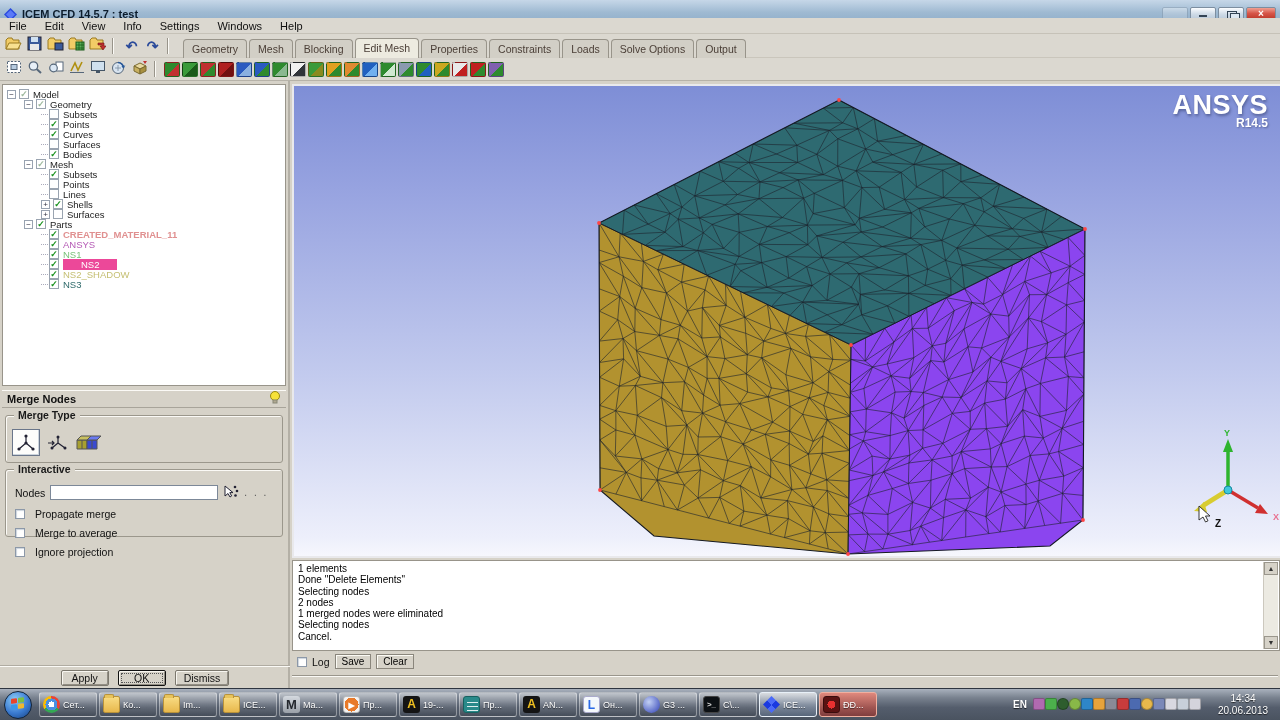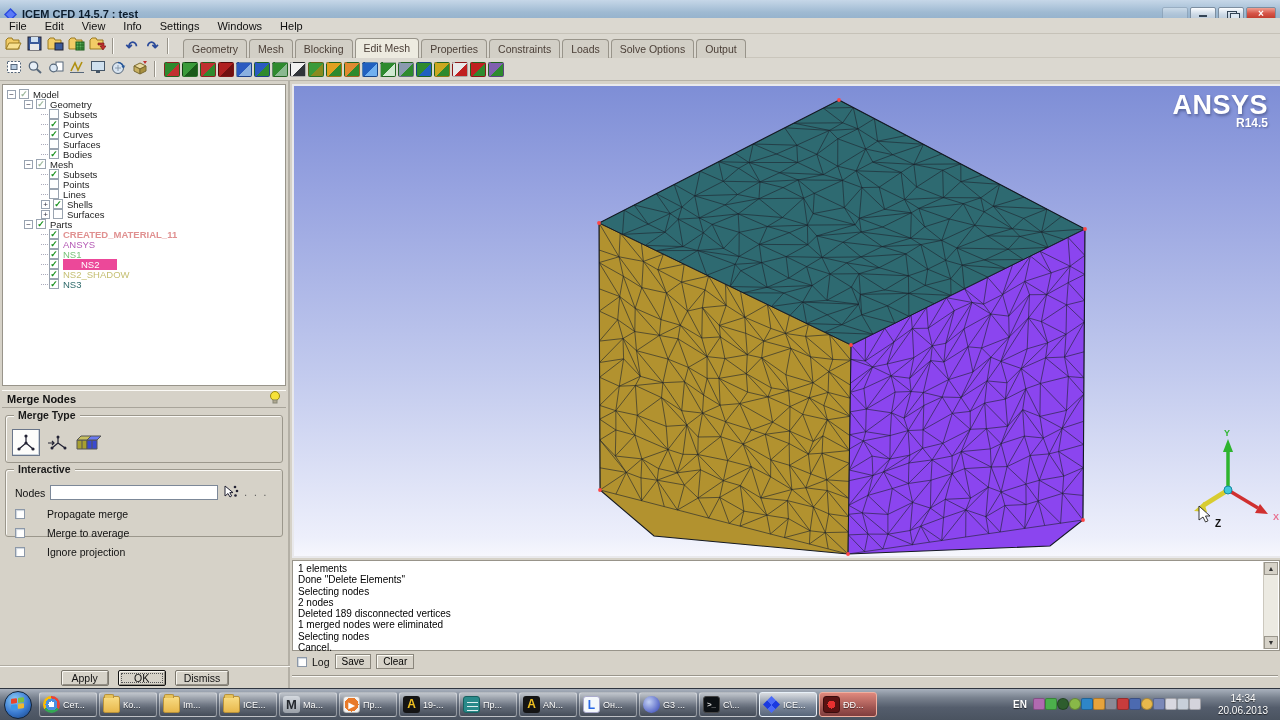--- a/index.html
+++ b/index.html
@@ -70,21 +70,21 @@
     font-weight:bold;color:#1a1a1a}
   #mtbtns{display:flex;gap:3px;padding:13px 0 0 6px}
   .mtbtn{width:28px;height:27px;border:1px solid transparent;display:flex;align-items:center;
     justify-content:center;background:transparent}
   .mtbtn.sel{background:#fdfdfb;border:1px solid #6a768a;box-shadow:inset -1px -1px 0 #ccd4dc}
   #nodesrow{position:absolute;left:9px;top:14px;display:flex;align-items:center;gap:5px;font-size:10.5px;color:#111}
   #nodes-input{width:168px;height:15px;border:1px solid #7c8898;background:#fff;font-size:10px;
     padding:0 2px;font-family:"Liberation Sans",sans-serif}
   .dots{color:#555;font-size:10px;letter-spacing:2px}
   #cbs{position:absolute;left:9px;top:38px;display:flex;flex-direction:column;gap:7px}
-  .cbrow{display:flex;align-items:center;gap:22px;font-size:10.5px;color:#111}
+  .cbrow{display:flex;align-items:center;gap:10px;font-size:10.5px;color:#111}
   .cb{width:10px;height:10px;border:1px solid #8c98a8;background:#fff;box-shadow:inset 1px 1px 1px #ccd4dd;flex:none}
   #panelsep{position:absolute;left:0;top:584px;width:290px;height:2px;border-top:1px solid #b0aca2;border-bottom:1px solid #fbfaf6}
   #actionrow{position:absolute;left:0;top:589px;width:290px;display:flex;justify-content:center;gap:9px}
   .btn{min-width:48px;height:16px;font-size:10.5px;background:#d6d2c8;border:1px solid #7c786e;
     border-radius:2px;box-shadow:inset 1px 1px 0 #f8f6f0,inset -1px -1px 0 #928e84;color:#111;
     padding:0 8px;line-height:13px;text-align:center}
   .btn.focused{border:1px solid #111;outline:1px dotted #555;outline-offset:-4px}
 
   
   #viewport{position:absolute;left:292px;top:84px;width:988px;height:474px;
@@ -555,21 +555,20 @@
       </g>
     </svg>
   </div>
 
   <div id="logpanel">
     <div id="loglines">
         <div>1 elements</div>
         <div>Done "Delete Elements"</div>
         <div>Selecting nodes</div>
         <div>2 nodes</div>
-        <div>Deleted 189 disconnected vertices</div>
         <div>1 merged nodes were eliminated</div>
         <div>Selecting nodes</div>
         <div>Cancel.</div>
       </div>
     <div id="logscroll">
       <span class="sbtn up">▲</span>
       <span class="sbtn down">▼</span>
     </div>
   </div>
   <div id="logctrl">

